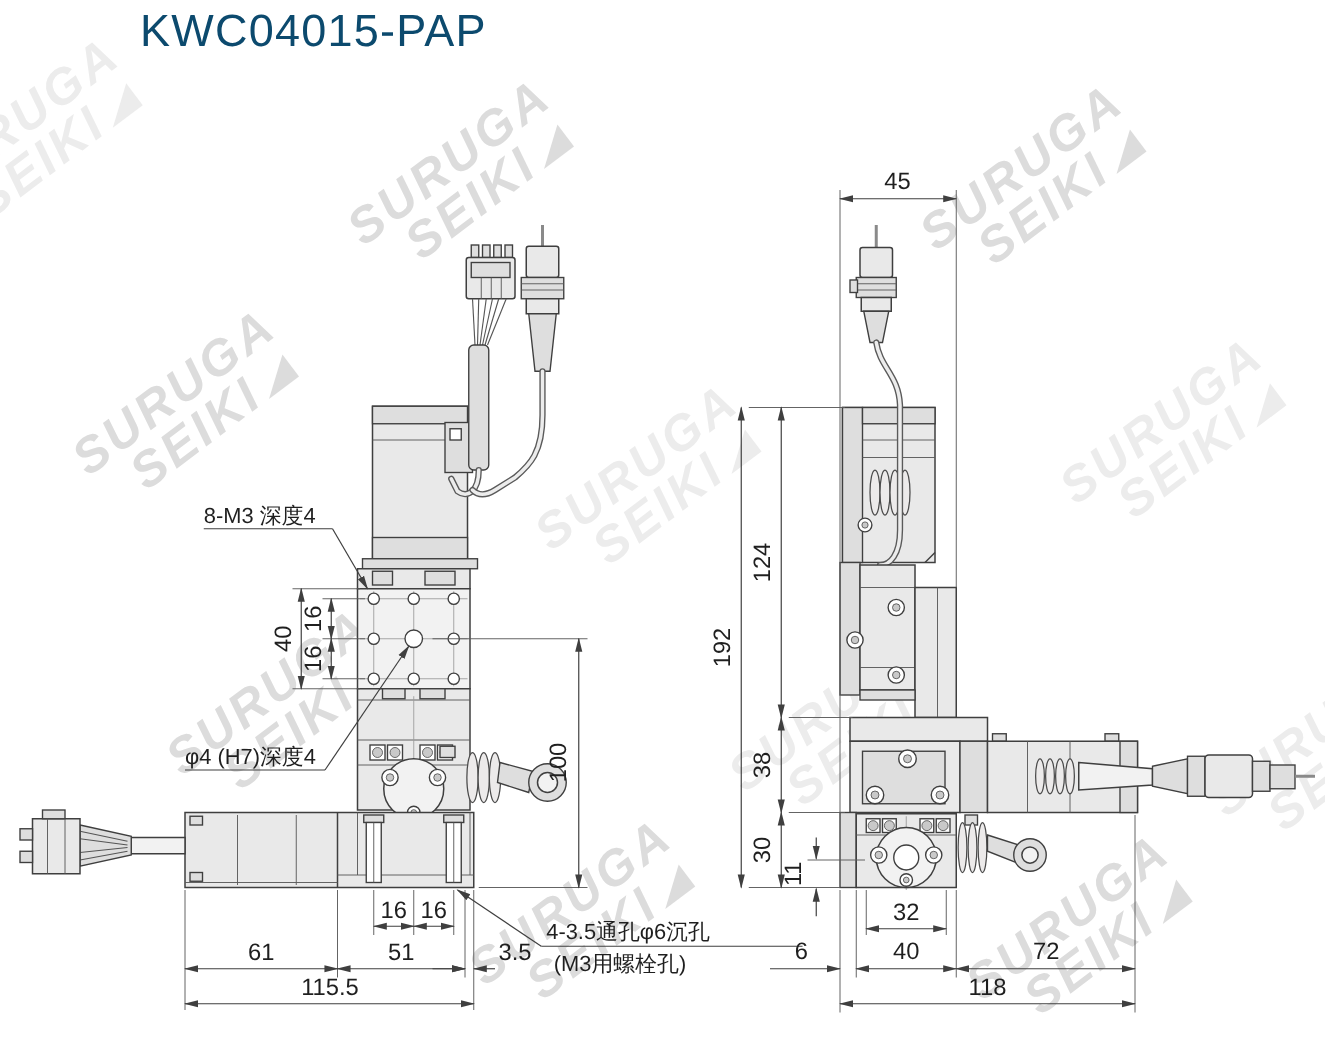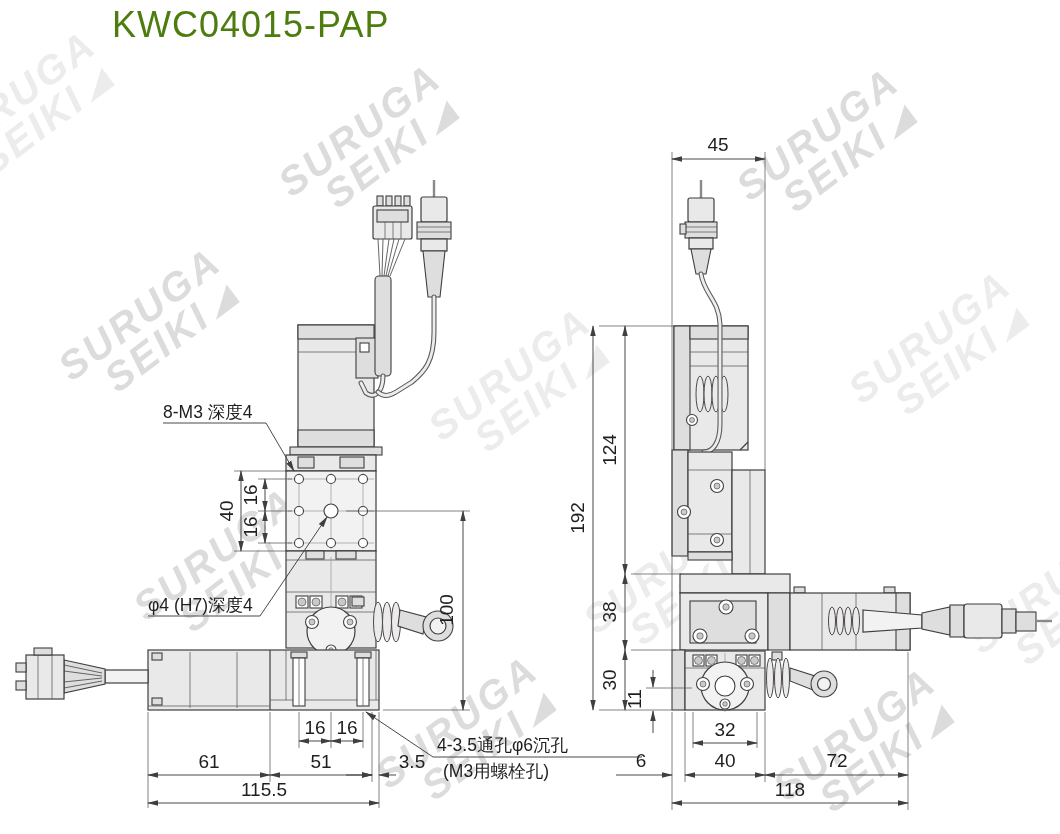--- a/index.html
+++ b/index.html
@@ -7,21 +7,21 @@
          font-family:"Liberation Sans",sans-serif;}
   
   .wm{position:absolute;z-index:0;transform:rotate(-37deg);font-style:italic;font-weight:bold;
       font-size:40px;line-height:0.92;letter-spacing:3px;color:#dcdcdc;white-space:nowrap;
       user-select:none;}
   .wm.light{color:#ececec;}
   .wm .l2{display:block;margin-left:30px;}
   .wm .swoosh{display:inline-block;width:0;height:0;border-left:30px solid transparent;
       border-bottom:22px solid currentColor;margin-left:4px;vertical-align:baseline;}
   
-  .title{position:absolute;left:112px;top:4px;z-index:2;font-size:36px;color:#4d7c0f;
+  .title{position:absolute;left:112px;top:4px;z-index:2;font-size:36px;color:#0c4a6e;
       letter-spacing:1px;}
   
   svg{position:absolute;left:0;top:0;z-index:1;}
   .s    {stroke:#3f3f3f;stroke-width:1.2;fill:none;}
   .fA   {fill:#e9e9e9;stroke:#3f3f3f;stroke-width:1.2;}
   .fB   {fill:#dedede;stroke:#3f3f3f;stroke-width:1.1;}
   .fC   {fill:#f2f2f2;stroke:#3f3f3f;stroke-width:1.2;}
   .fW   {fill:#ffffff;stroke:#3f3f3f;stroke-width:1.1;}
   .coil {fill:#eceaea;stroke:#4a4a4a;stroke-width:1;}
   .dot  {fill:#c9c9c9;stroke:#3f3f3f;stroke-width:0.6;}

